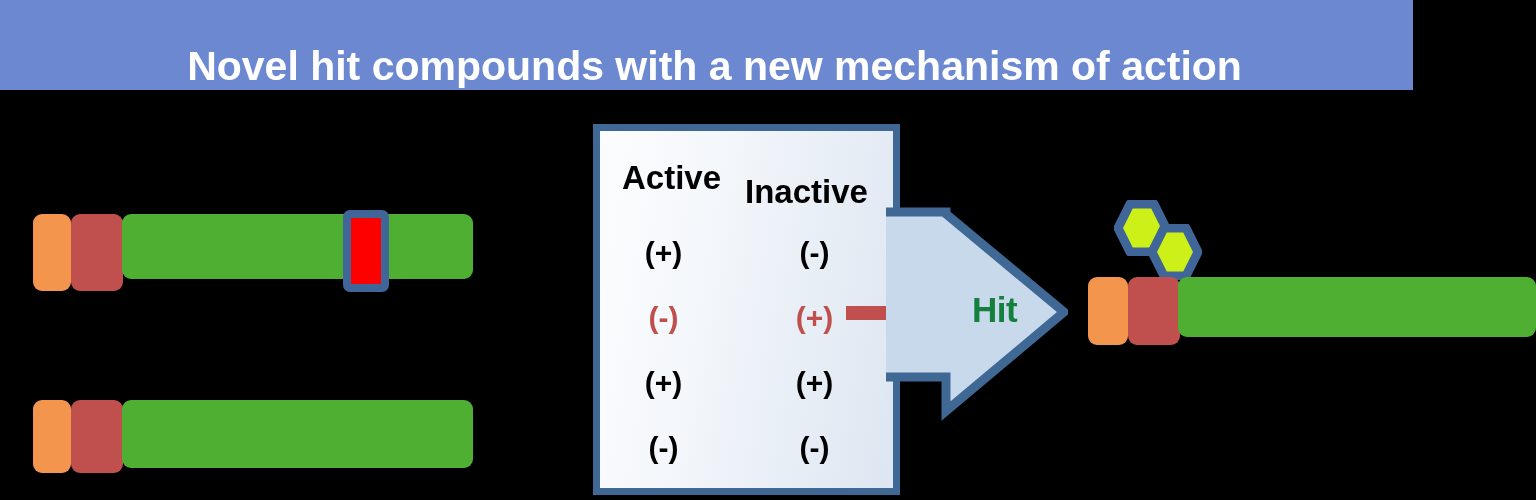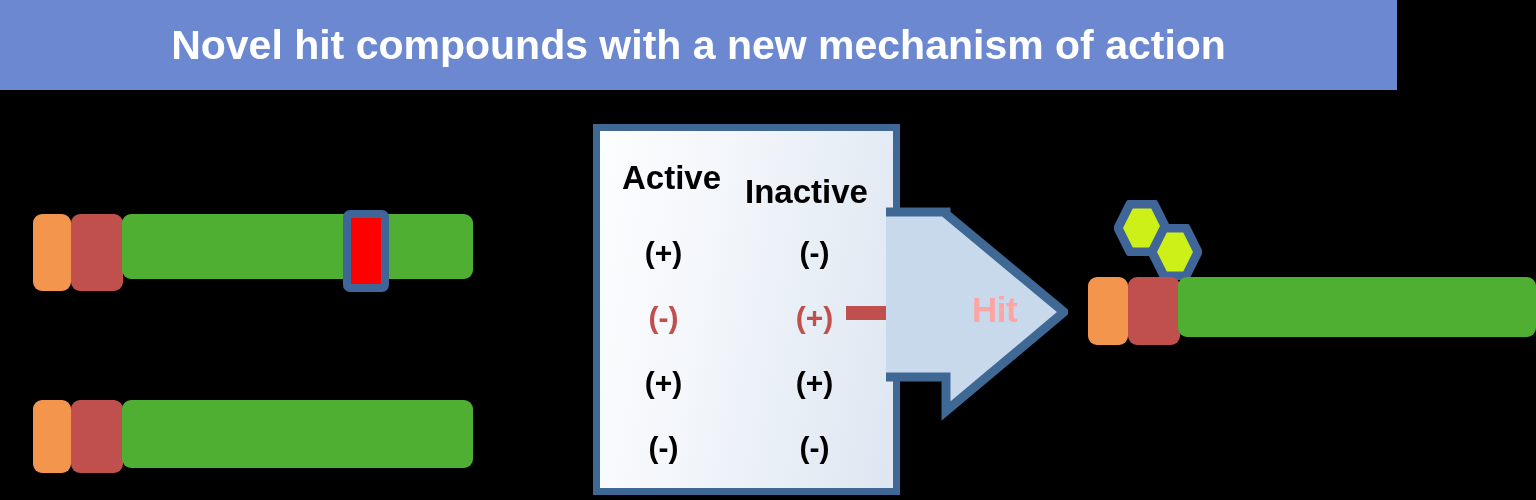--- a/index.html
+++ b/index.html
@@ -18,22 +18,23 @@
 
   
   #title-banner {
     position: absolute;
     left: 0;
     top: 0;
     width: 1397px;
     height: 90px;
     background: #6B88D0;
     display: flex;
-    align-items: center;
+    align-items: flex-end;
     justify-content: center;
+    padding-left: 16px;
   }
   #title-text {
     color: #FFFFFF;
     font-size: 41px;
     font-weight: bold;
     letter-spacing: 0px;
     white-space: nowrap;
     font-family: "Liberation Sans", sans-serif;
   }
 
@@ -110,21 +111,21 @@
     top: 190px;
     width: 182px;
     height: 245px;
   }
   #hit-label {
     position: absolute;
     left: 972px;
     top: 290px;
     font-size: 35px;
     font-weight: bold;
-    color: #fca5a5;
+    color: #15803d;
     letter-spacing: -0.5px;
     text-align: right;
   }
 
   
   #red-arrow {
     position: absolute;
     left: 846px;
     top: 296px;
     width: 118px;

